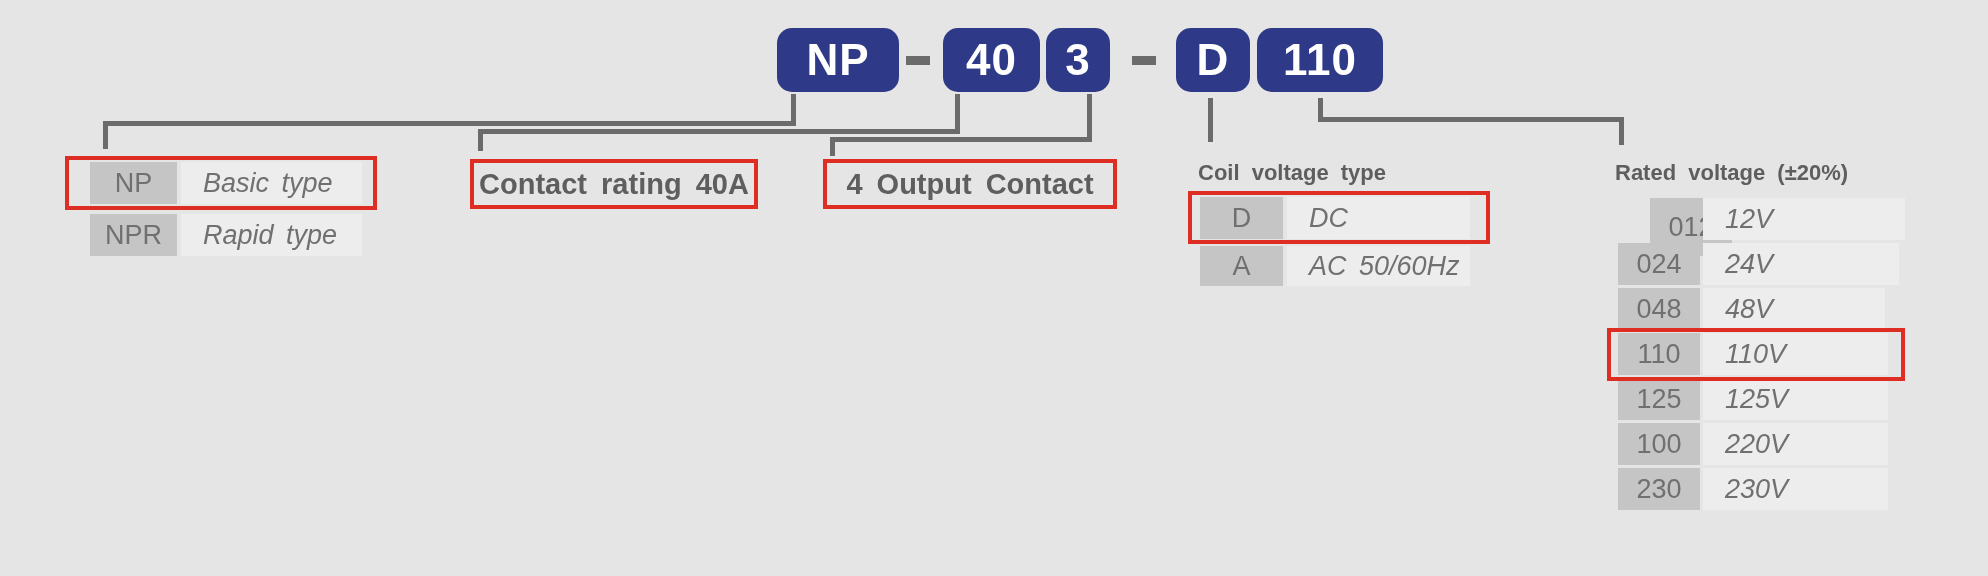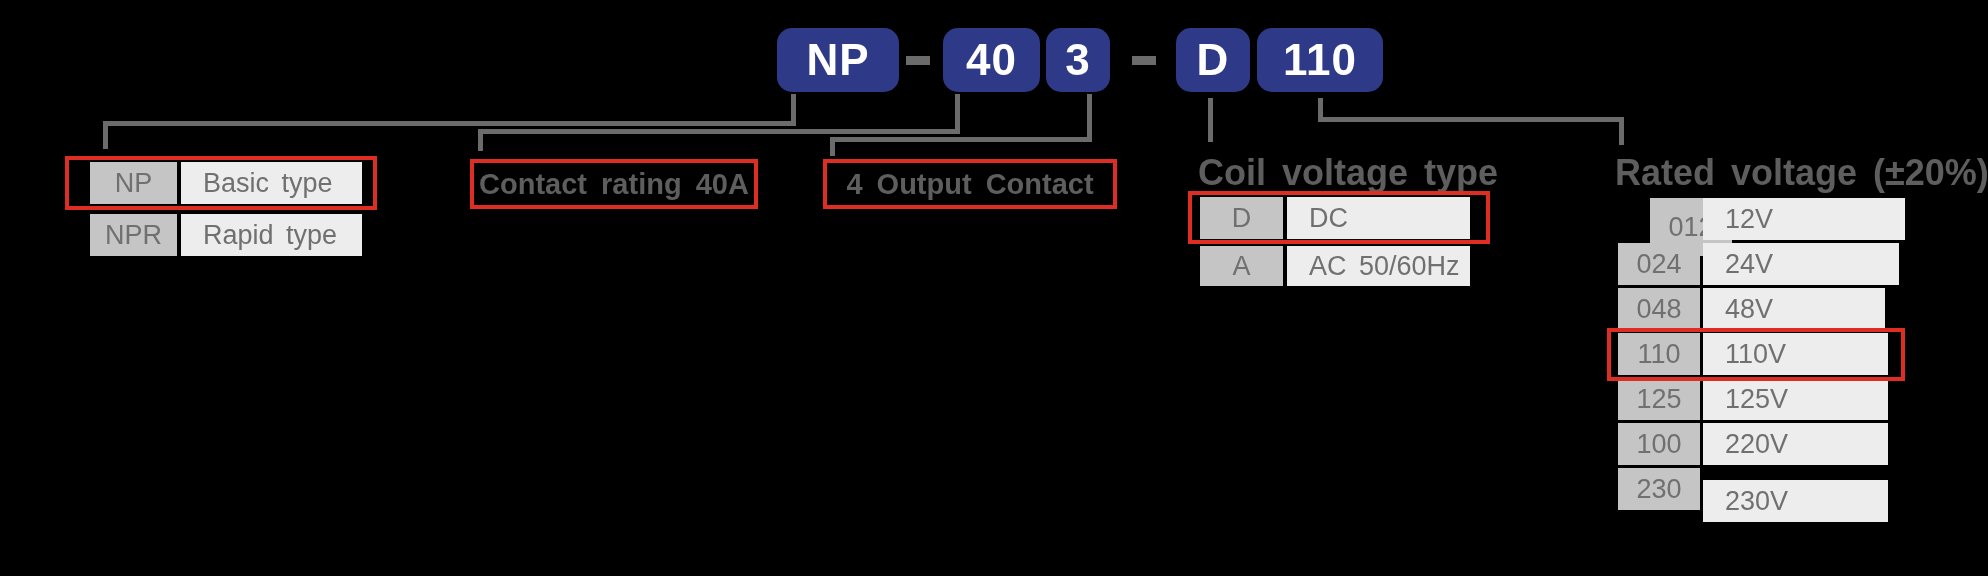--- a/index.html
+++ b/index.html
@@ -1,20 +1,20 @@
 <!DOCTYPE html>
 <html style="--badge-blue: #2e3a87; --highlight-red: #de2e23; --connector-gray: #6b6b6b; --code-cell-gray: #c5c5c5; --value-cell-gray: #ededed; --label-gray: #5e5e5e; --cell-text-gray: #707070;"><head>
 <meta charset="utf-8">
 <style>
   html, body { margin: 0; padding: 0; background: #ffffff; }
   .canvas {
     position: relative;
     width: 1988px;
     height: 576px;
-    background: #000000;
+    background: #e5e5e5;
     overflow: hidden;
     font-family: "Liberation Sans", "DejaVu Sans", sans-serif;
   }
   .badge {
     position: absolute;
     top: 28px;
     height: 64px;
     background: var(--badge-blue, #2e3a87);
     border-radius: 15px;
     color: #ffffff;
@@ -51,25 +51,26 @@
     word-spacing: 5px;
   }
   .cell.code {
     justify-content: center;
     background: var(--code-cell-gray, #c5c5c5);
   }
   .cell.value {
     padding-left: 22px;
     box-sizing: border-box;
     background: var(--value-cell-gray, #ededed);
+    font-style: italic;
   }
   .heading {
     position: absolute;
     font-weight: bold;
-    font-size: 36px;
+    font-size: 22px;
     line-height: 30px;
     color: var(--label-gray, #5e5e5e);
     word-spacing: 6px;
     white-space: nowrap;
   }
   .labelbox {
     position: absolute;
     border: 4px solid var(--highlight-red, #de2e23);
     box-sizing: border-box;
     display: flex;
@@ -137,16 +138,16 @@
   <div class="cell value" style="left:1703px;top:243px;width:196px;height:42px">24V</div>
   <div class="cell code" style="left:1618px;top:288px;width:82px;height:42px">048</div>
   <div class="cell value" style="left:1703px;top:288px;width:182px;height:42px">48V</div>
   <div class="cell code" style="left:1618px;top:333px;width:82px;height:42px">110</div>
   <div class="cell value" style="left:1703px;top:333px;width:185px;height:42px">110V</div>
   <div class="cell code" style="left:1618px;top:378px;width:82px;height:42px">125</div>
   <div class="cell value" style="left:1703px;top:378px;width:185px;height:42px">125V</div>
   <div class="cell code" style="left:1618px;top:423px;width:82px;height:42px">100</div>
   <div class="cell value" style="left:1703px;top:423px;width:185px;height:42px">220V</div>
   <div class="cell code" style="left:1618px;top:468px;width:82px;height:42px">230</div>
-  <div class="cell value" style="left:1703px;top:480px;width:185px;height:42px">230V</div>
+  <div class="cell value" style="left:1703px;top:468px;width:185px;height:42px">230V</div>
   <div class="outline" style="left:1607px;top:328px;width:298px;height:53px"></div>
 
 </div>
 
 </body></html>

